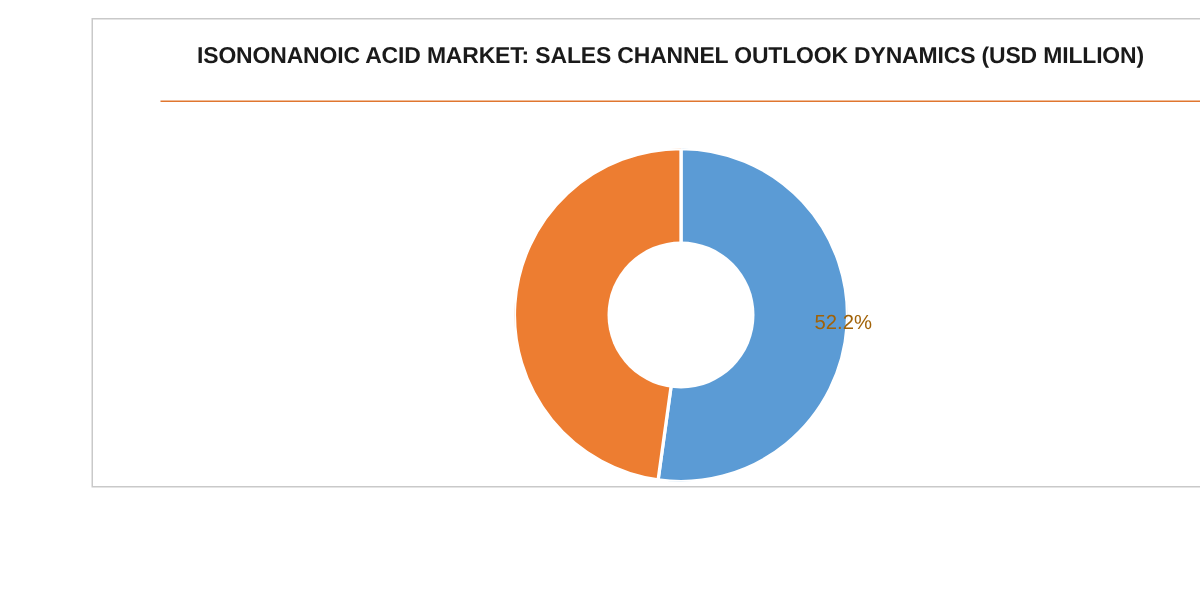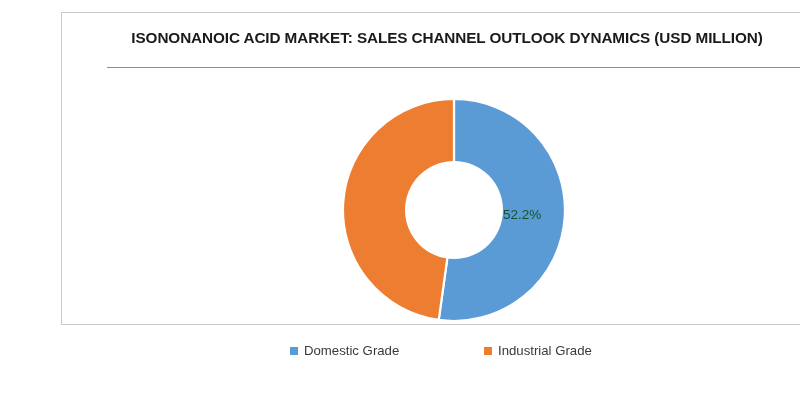--- a/index.html
+++ b/index.html
@@ -70,23 +70,24 @@
     display: block;
     width: 222px;
     height: 222px;
   }
 
   #slice-label {
     position: absolute;
     left: 441px;
     top: 194px;
     font-size: 13.5px;
-    color: #14532d;
+    color: #a16207;
     font-family: "Liberation Sans", sans-serif;
     white-space: nowrap;
+    padding-left: 40px;
   }
 
   
   #legend {
     position: absolute;
     left: 228px;
     top: 331px;
     width: 345px;
     height: 20px;
   }
@@ -140,26 +141,16 @@
         <path d="M 111 111 L 111 0 A 111 111 0 1 1 95.73 220.95 Z" fill="#5b9bd5" stroke="#ffffff" stroke-width="2.2"></path>
 
         <path d="M 111 111 L 95.73 220.95 A 111 111 0 0 1 111 0 Z" fill="#ed7d31" stroke="#ffffff" stroke-width="2.2"></path>
 
         <circle cx="111" cy="111" r="49" fill="#ffffff"></circle>
       </svg>
     </div>
 
     <div id="slice-label">52.2%</div>
 
-    <div id="legend">
-      <div class="legend-item item-0">
-        <span class="legend-swatch" style="background:#5b9bd5"></span>
-        <span class="legend-text">Domestic Grade</span>
-      </div>
-      <div class="legend-item item-1">
-        <span class="legend-swatch" style="background:#ed7d31"></span>
-        <span class="legend-text">Industrial Grade</span>
-      </div>
-    </div>
 
 
   </div>
 </div>
 
 </body></html>

